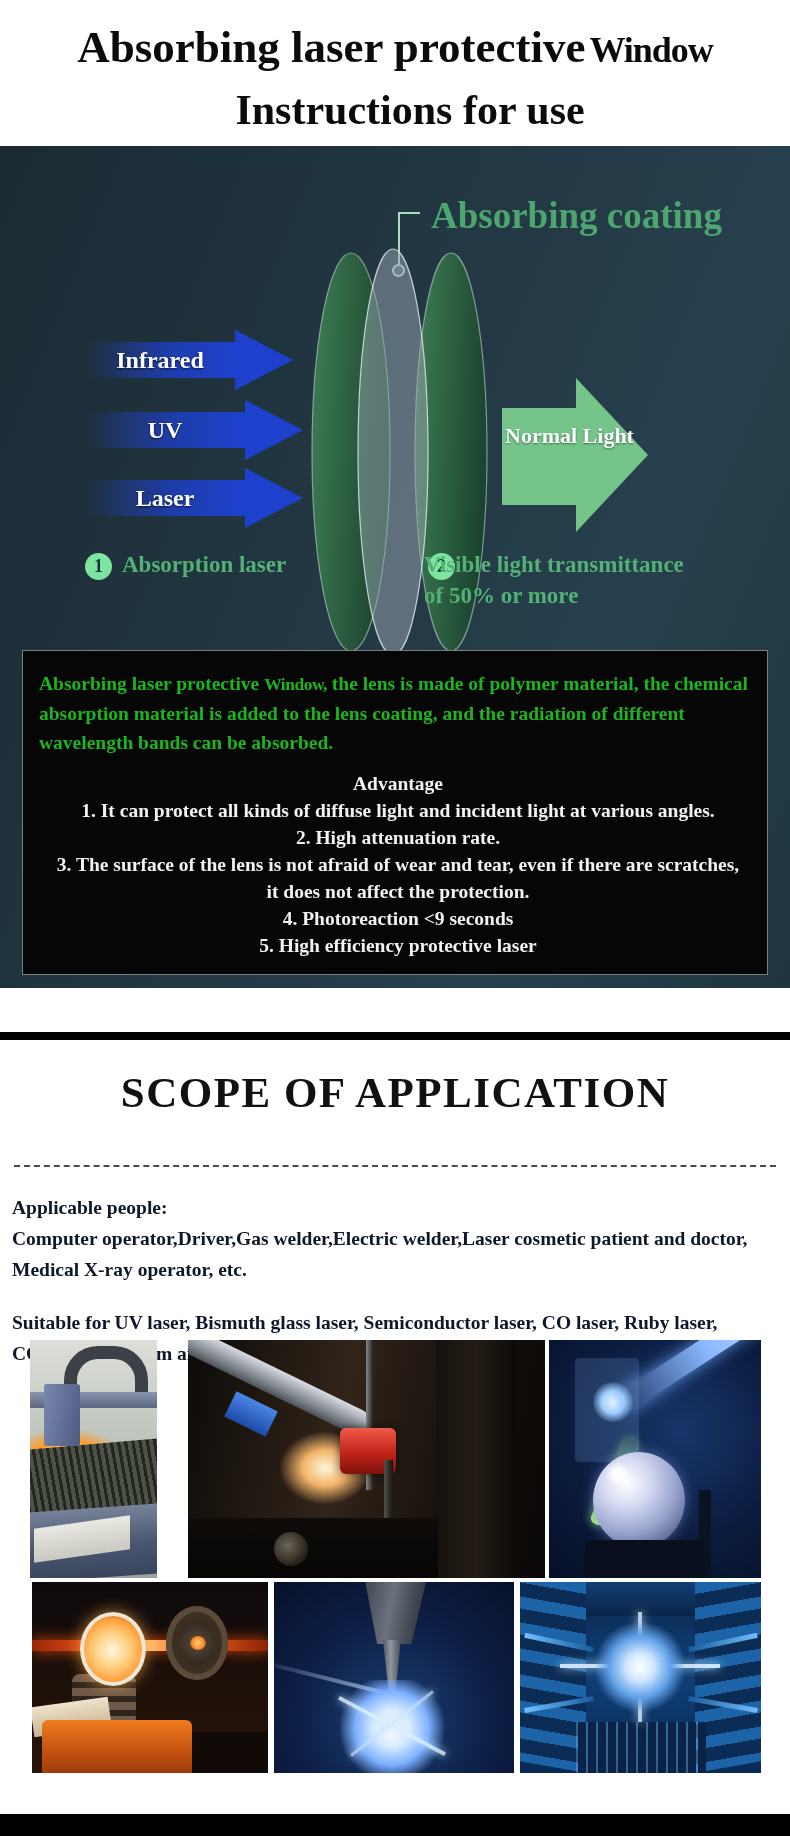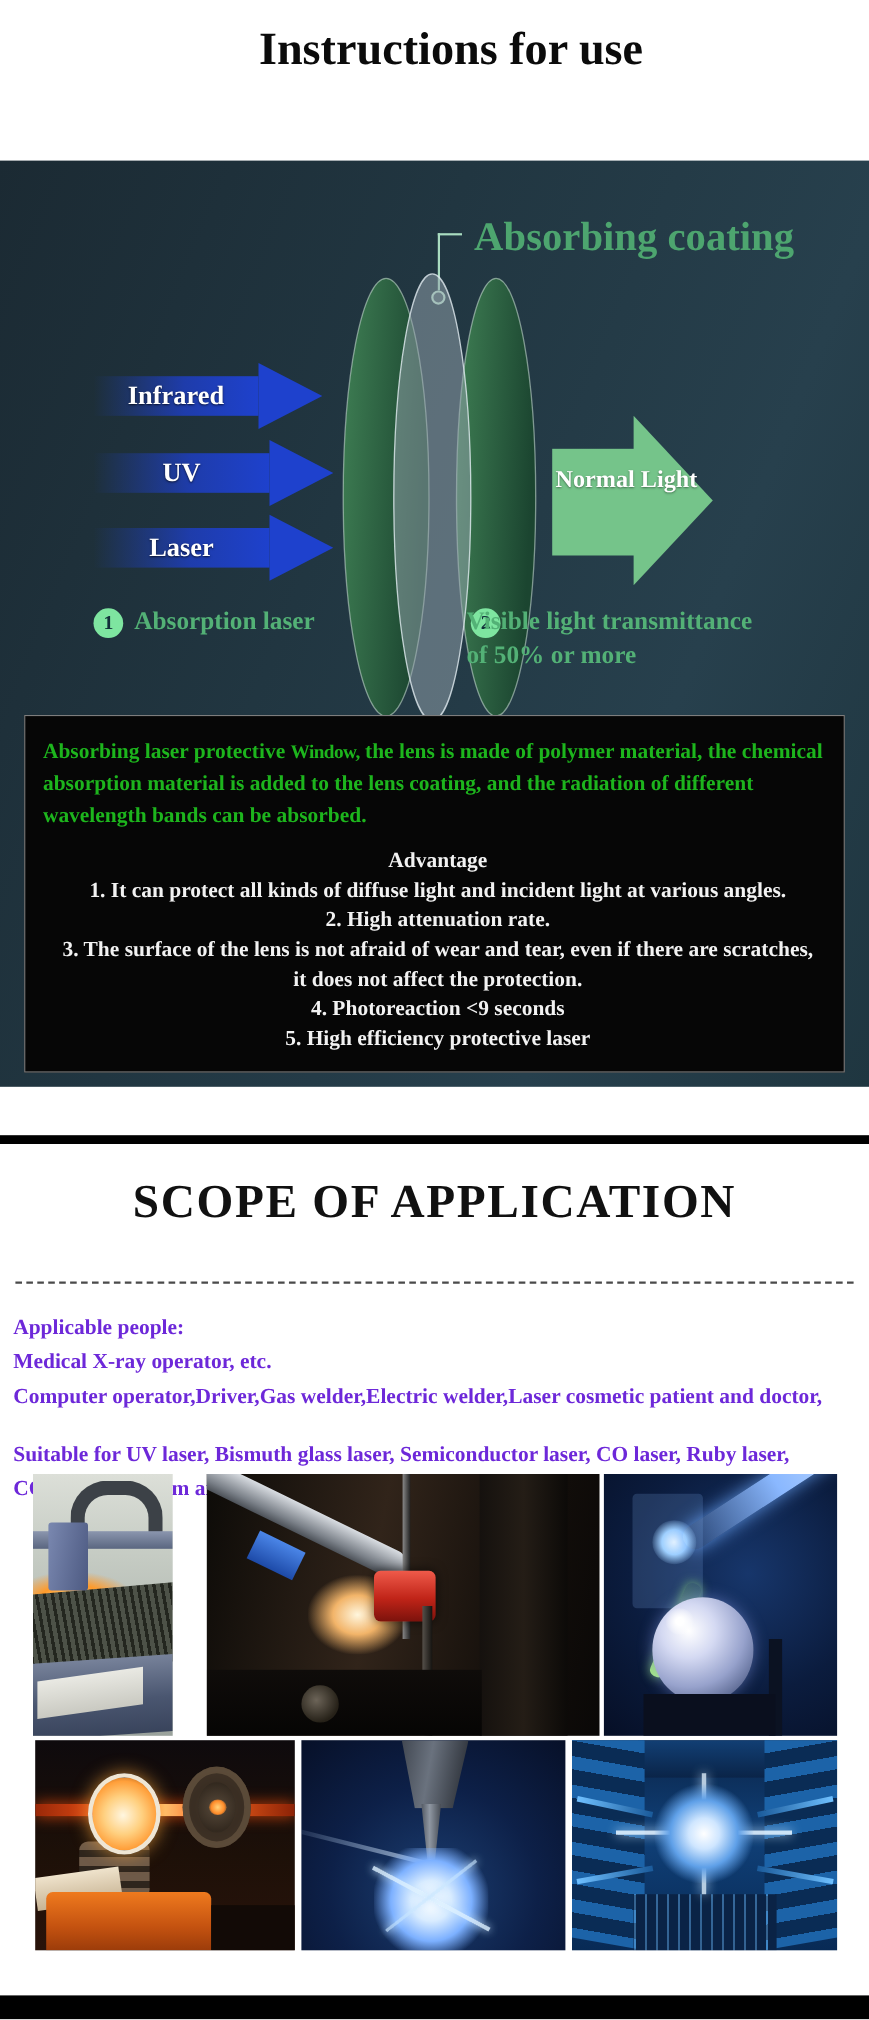--- a/index.html
+++ b/index.html
@@ -7,21 +7,21 @@
     position:relative; width:790px; height:1836px; margin:0 auto;
     background:#ffffff; overflow:hidden;
     font-family:"Liberation Serif", serif; font-weight:bold; color:#0d0d0d;
   }
   .abs { position:absolute; }
 
   
   .title-block { top:20px; left:0; width:790px; text-align:center; line-height:1.2; color:#0b0b0b; }
   .title-main { font-size:45px; letter-spacing:0px; }
   .title-sub  { font-size:36px; letter-spacing:-1px; }
-  .title-line2 { font-size:42px; margin-top:0px;padding-left:30px; }
+  .title-line2 { font-size:42px; margin-top:11px;padding-left:30px; }
 
   
   .hero {
     top:146px; left:0; width:790px; height:842px;
     background:linear-gradient(112deg,#1b2a33 0%,#213641 38%,#27404d 72%,#1f3640 100%);
   }
   .coating-label { left:431px; top:48px; font-size:37px; color:#4da56f; white-space:nowrap; }
   .leader-h { left:398px; top:66px; width:22px; height:0; border-top:2px solid #a9dcc0; }
   .leader-v { left:398px; top:66px; width:0; height:52px; border-left:2px solid #a9dcc0; }
   .leader-dot { left:392px; top:118px; width:9px; height:9px; border:2px solid #b9e2cc; border-radius:50%; background:rgba(180,200,200,.25); }
@@ -54,21 +54,21 @@
   .adv-block { margin-top:13px; color:#f2f2f2; font-size:19.5px; line-height:27px; }
   .adv-line { white-space:nowrap;text-align:center; }
 
   
   .divider-bar { top:1032px; left:0; width:790px; height:8px; background:#000000; }
   .bottom-bar  { top:1814px; left:0; width:790px; height:22px; background:#000000; }
 
   
   .scope-heading { top:1068px; left:0; width:790px; text-align:center; font-size:43px; letter-spacing:1.5px; color:#111; }
   .dashed-rule { top:1165px; left:14px; width:762px; height:0; border-top:2px dashed #4a4a4a; }
-  .scope-text { top:1192px; left:12px; width:766px; font-size:19.5px; line-height:31px; color:#6d28d9; }
+  .scope-text { top:1192px; left:12px; width:766px; font-size:19.5px; line-height:31px; color:#0f172a; }
   .scope-para { margin:0 0 22px 0; }
   .scope-line { white-space:nowrap; }
 
   
   .photo { overflow:hidden; background:#101010; }
   .photo * { position:absolute; }
 
   
   .p1 { top:1340px; left:30px; width:127px; height:238px; background:linear-gradient(180deg,#dcdfd8 0%,#c6ccc4 30%,#9aa29c 100%); }
   .p1-arch { top:6px; left:34px; width:58px; height:48px; border:13px solid #3c4147; border-bottom:none; border-radius:34px 34px 0 0; }
@@ -136,20 +136,21 @@
   .p6-tube2 { top:120px; left:4px; width:70px; height:5px; background:linear-gradient(90deg,#6fc0ff,#1a5a9a); transform:rotate(-10deg); }
   .p6-tube3 { top:58px; left:168px; width:70px; height:5px; background:linear-gradient(270deg,#6fc0ff,#1a5a9a); transform:rotate(-12deg); }
   .p6-tube4 { top:120px; left:168px; width:70px; height:5px; background:linear-gradient(270deg,#6fc0ff,#1a5a9a); transform:rotate(10deg); }
 </style>
 </head>
 <body>
 
 <div id="page">
 
   <div class="abs title-block">
+    <div><span class="title-main">Absorbing laser protective</span> <span class="title-sub">Window</span></div>
     <div class="title-line2">Instructions for use</div>
   </div>
 
   <div class="abs hero">
 
     <div class="abs coating-label">Absorbing coating</div>
     <div class="abs leader-h"></div>
     <div class="abs leader-v"></div>
     <div class="abs leader-dot"></div>
 
@@ -210,22 +211,22 @@
   </div>
 
   <div class="abs divider-bar"></div>
 
   <div class="abs scope-heading">SCOPE OF APPLICATION</div>
   <div class="abs dashed-rule"></div>
 
   <div class="abs scope-text">
     <div class="scope-para">
       <div class="scope-line">Applicable people:</div>
+      <div class="scope-line">Computer operator,Driver,Gas welder,Electric welder,Laser cosmetic patient and doctor,</div>
       <div class="scope-line">Medical X-ray operator, etc.</div>
-      <div class="scope-line">Computer operator,Driver,Gas welder,Electric welder,Laser cosmetic patient and doctor,</div>
     </div>
     <div class="scope-para">
       <div class="scope-line">Suitable for UV laser, Bismuth glass laser, Semiconductor laser, CO laser, Ruby laser,</div>
       <div class="scope-line">CO2 laser, Gallium arsenide laser, etc.</div>
     </div>
   </div>
 
   <div class="abs photo p1" title="fiber laser cutting machine">
     <div class="p1-glow"></div>
     <div class="p1-bed"></div>

